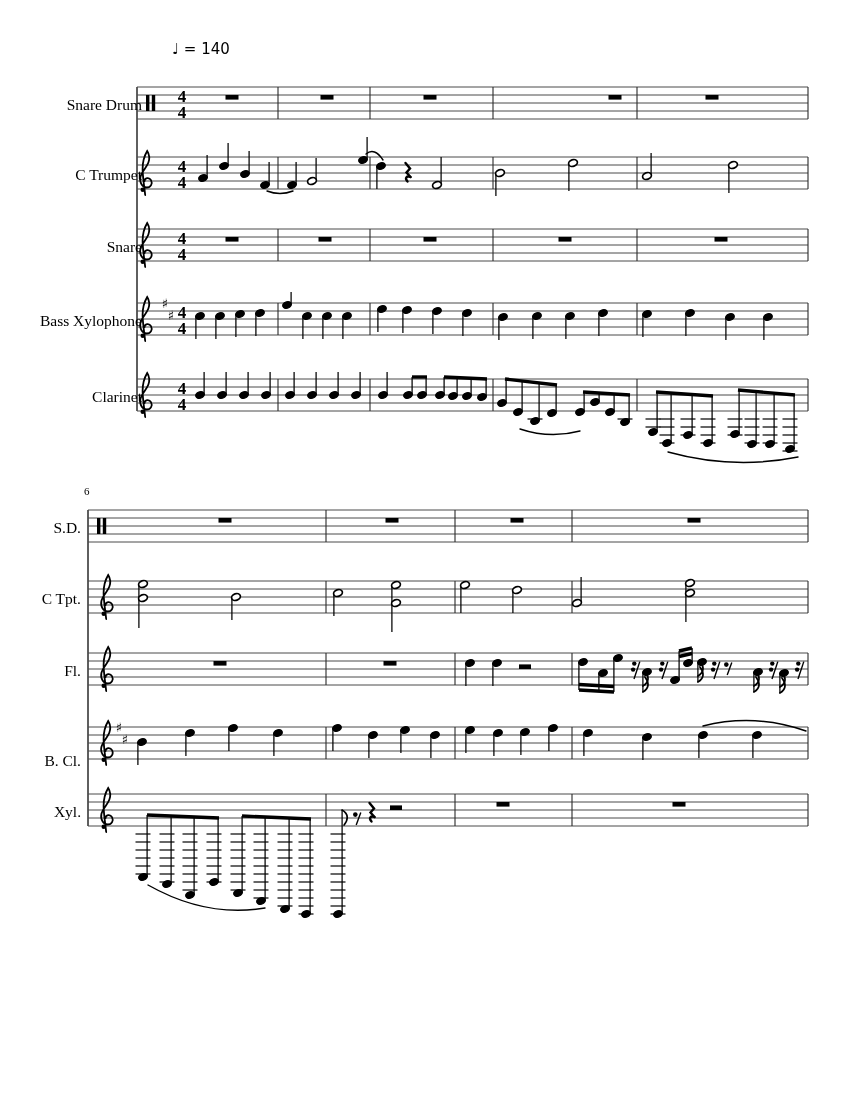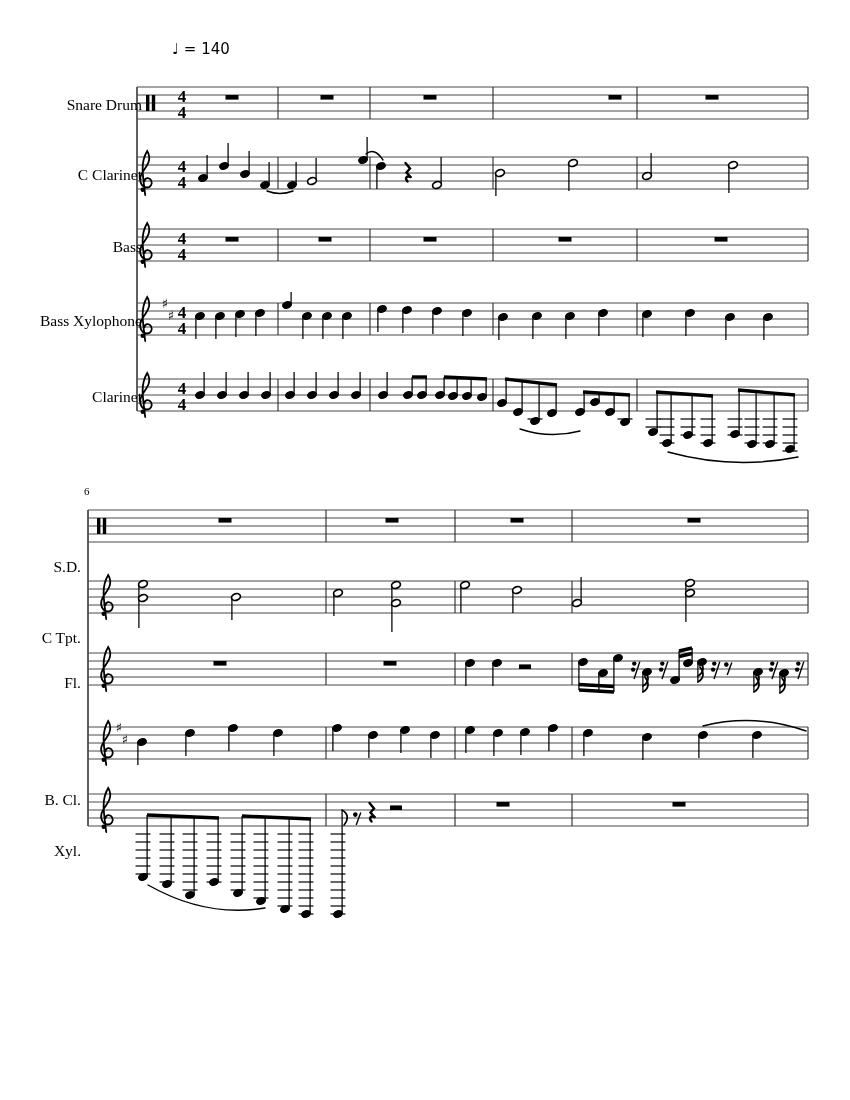--- a/index.html
+++ b/index.html
@@ -3,21 +3,21 @@
 <meta charset="utf-8">
 <style>
   html,body{margin:0;padding:0;}
   body{width:850px;height:1100px;background:#fff;position:relative;overflow:hidden;
        font-family:"Liberation Serif", serif;}
   #score-page{position:absolute;inset:0;background:#ffffff;}
   svg{position:absolute;left:0;top:0;}
   .ovl{position:absolute;color:#000;white-space:nowrap;}
   .staff-label{font-size:15.5px;font-family:"Liberation Serif",serif;}
   .lbl-right1{right:708px;text-align:center;}
-  .lbl-right2{right:769px;text-align:center;margin-top:39px;}
+  .lbl-right2{right:769px;text-align:center;}
   #tempo{left:172px;top:40px;font-weight:normal;font-size:15px;
          font-family:"DejaVu Sans",sans-serif;}
   #measure-number{left:84px;top:485px;font-size:11px;}
 </style>
 </head>
 <body>
 
 <div id="score-page">
   <svg id="score-svg" width="850" height="1100" viewBox="0 0 850 1100">
       <line x1="137" y1="87" x2="137" y2="411" stroke="#2a2a2a" stroke-width="1.5"></line>
@@ -595,23 +595,23 @@
       <path d="M 342.1 810 C 349.1 814, 348.1 820, 344.1 825" stroke="#000000" stroke-width="1.7" fill="none" stroke-linecap="round"></path>
       <line x1="147" y1="815" x2="219" y2="818" stroke="#000000" stroke-width="3.4"></line>
       <line x1="242" y1="816" x2="311" y2="819" stroke="#000000" stroke-width="3.4"></line>
       <path d="M 148 885 Q 206.5 918 265 908" stroke="#000000" stroke-width="1.4" fill="none" stroke-linecap="round"></path>
     </svg>
 
   <div class="ovl" id="tempo">♩ = 140</div>
   <div class="ovl" id="measure-number">6</div>
 
   <div class="ovl staff-label lbl-right1" style="top:96px">Snare Drum</div>
-  <div class="ovl staff-label lbl-right1" style="top:166px">C Clarinet</div>
-  <div class="ovl staff-label lbl-right1" style="top:238px">Bass</div>
+  <div class="ovl staff-label lbl-right1" style="top:166px">C Trumpet</div>
+  <div class="ovl staff-label lbl-right1" style="top:238px">Snare</div>
   <div class="ovl staff-label lbl-right1" style="top:312px">Bass Xylophone</div>
   <div class="ovl staff-label lbl-right1" style="top:388px">Clarinet</div>
 
   <div class="ovl staff-label lbl-right2" style="top:519px">S.D.</div>
   <div class="ovl staff-label lbl-right2" style="top:590px">C Tpt.</div>
-  <div class="ovl staff-label lbl-right2" style="top:635px">Fl.</div>
+  <div class="ovl staff-label lbl-right2" style="top:662px">Fl.</div>
   <div class="ovl staff-label lbl-right2" style="top:752px">B. Cl.</div>
   <div class="ovl staff-label lbl-right2" style="top:803px">Xyl.</div>
 </div>
 
 </body></html>

